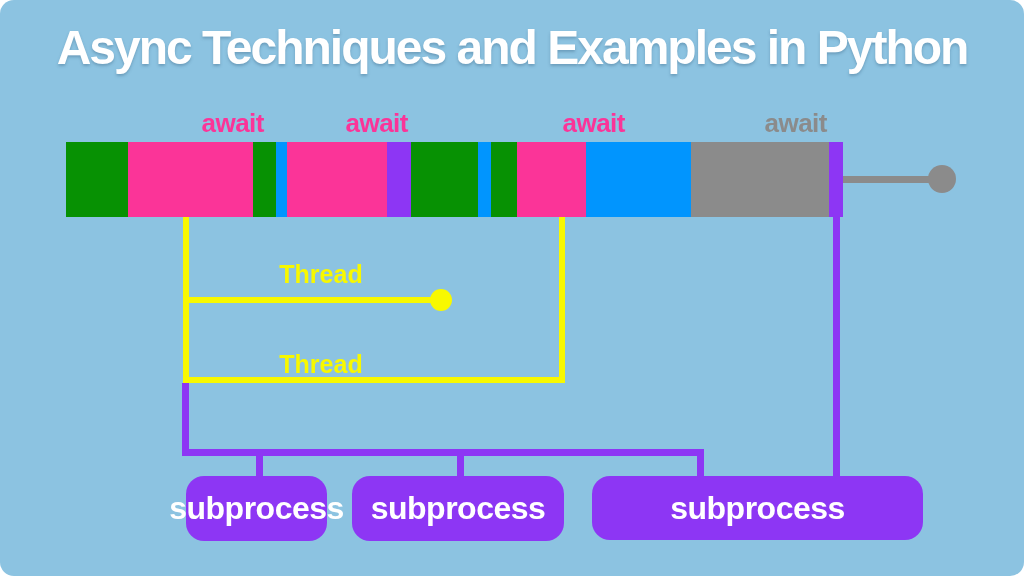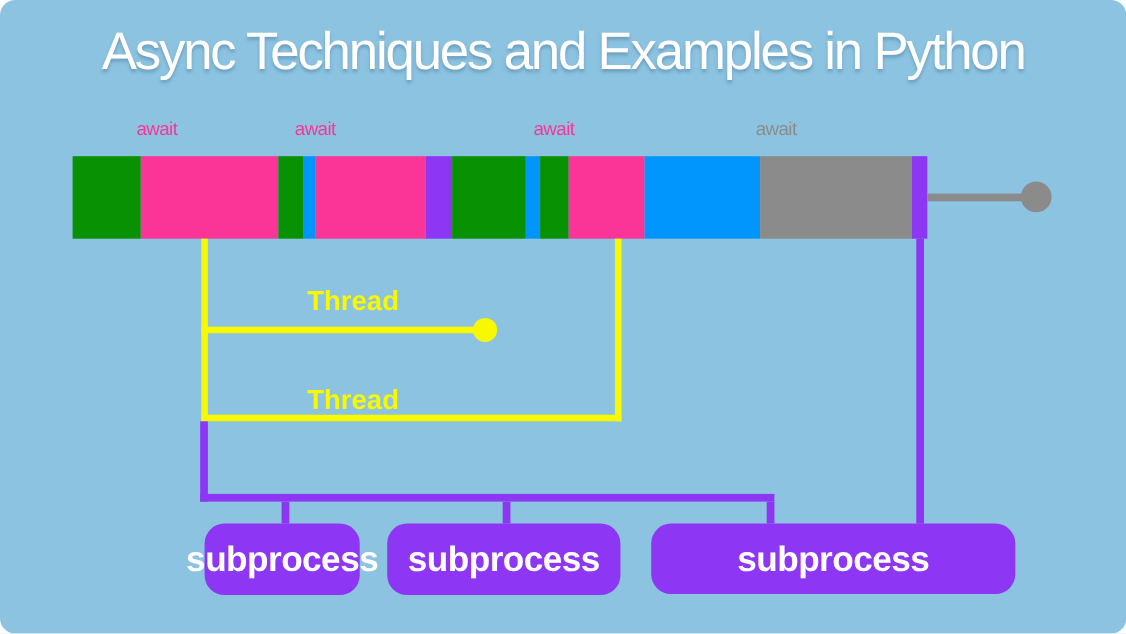--- a/index.html
+++ b/index.html
@@ -9,40 +9,40 @@
     width: 1024px; height: 576px;
     border-radius: 14px;
     overflow: hidden;
   }
   .abs { position: absolute; }
 
   #title {
     left: 0; right: 0; top: 20px;
     text-align: center;
     font-size: 48px;
-    font-weight: normal;
+    font-weight: bold;
     letter-spacing: -2px;
     color: #ffffff;
     text-shadow: 0 2px 3px rgba(50, 90, 120, 0.35);
     white-space: nowrap;
   }
 
   #timeline-bar {
     left: 66px; top: 142px;
     width: 777px; height: 75px;
     display: flex;
   }
   #timeline-bar > div { height: 100%; flex: none; }
 
   .await-label {
     top: 108px;
     width: 140px;
-    text-align: left;
-    font-size: 17px;
-    font-weight: normal;
+    text-align: right;
+    font-size: 26px;
+    font-weight: bold;
     letter-spacing: -0.5px;
   }
   #await-1 { left: 124px; }
   #await-2 { left: 268px; }
   #await-3 { left: 485px; }
   #await-4 { left: 687px; }
 
   
   #pointer-line   { left: 843px; top: 176px; width: 94px; height: 7px; }
   #pointer-circle { left: 928px; top: 165px; width: 28px; height: 28px; border-radius: 50%; }

